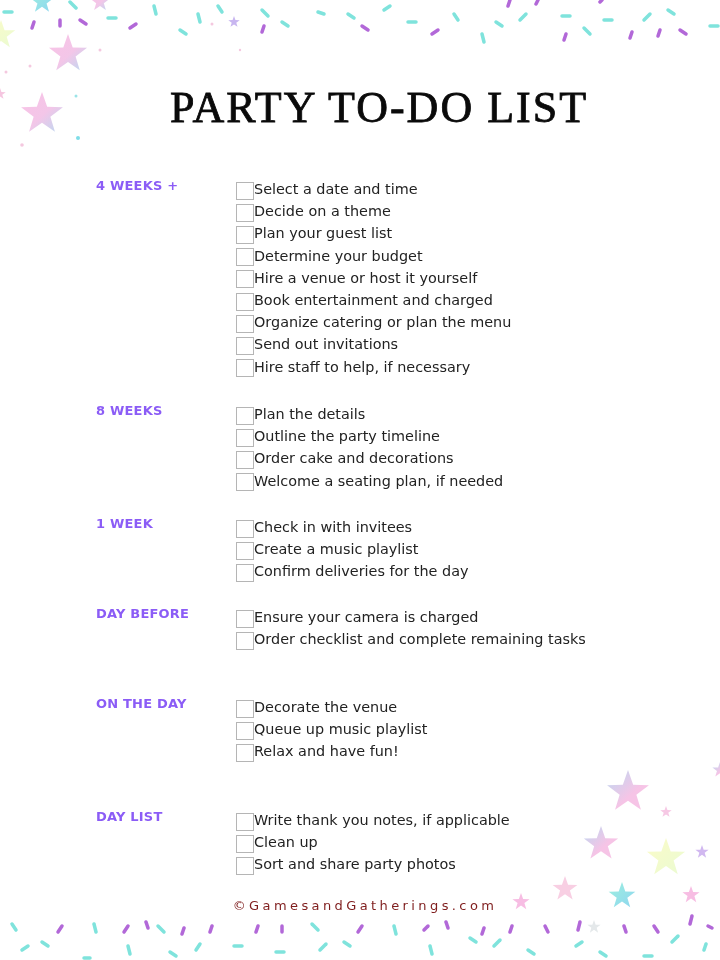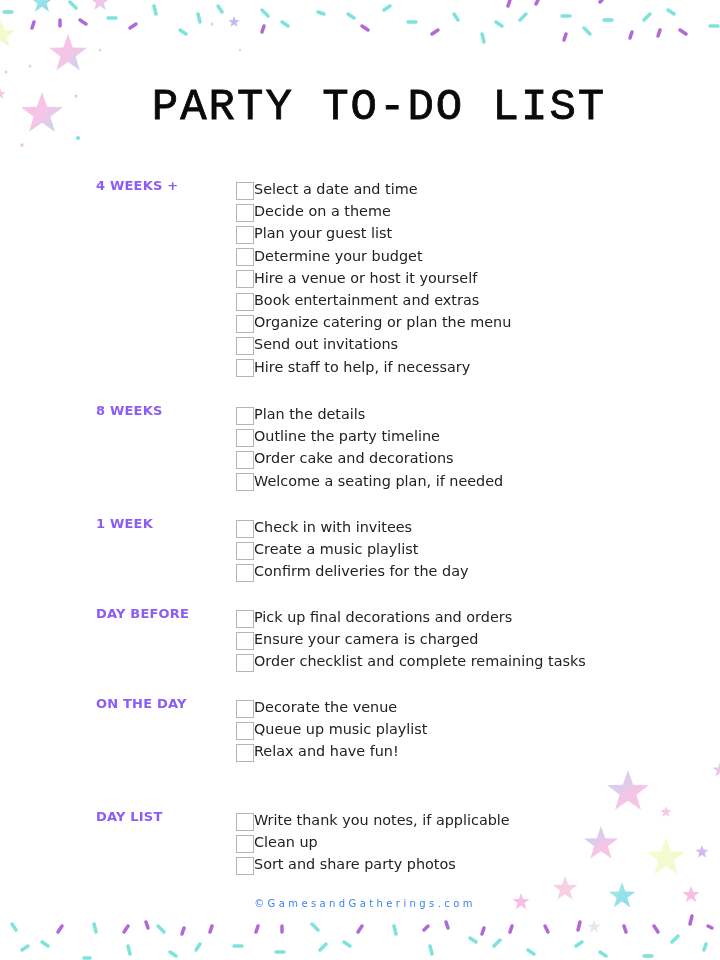--- a/index.html
+++ b/index.html
@@ -4,21 +4,21 @@
   <style>
     * { margin: 0; padding: 0; box-sizing: border-box; }
     html, body { width: 720px; height: 960px; background: #ffffff; overflow: hidden; }
     body { position: relative; font-family: "Liberation Sans", sans-serif; color: #1a1a1a; }
 
     .deco { position: absolute; inset: 0; pointer-events: none; }
 
     .title {
       position: absolute; left: 0; right: 0; top: 82px;
       text-align: center;
-      font-family: Liberation Mono, monospace;
+      font-family: Liberation Serif, serif;
       font-size: 44px; font-weight: normal; letter-spacing: 2px;
       color: #0a0a0a;
       margin-left: 38px;
       -webkit-text-stroke: 0.8px #0a0a0a;
     }
 
     .section { position: absolute; left: 96px; width: 560px; }
     .section-label {
       position: absolute; left: 0; top: 0;
       font-family: "DejaVu Sans", sans-serif;
@@ -38,21 +38,21 @@
       margin-left: 0;
       font-family: "DejaVu Sans", sans-serif;
       font-size: 14.4px; color: #222;
       white-space: nowrap;
     }
 
     .footer {
       position: absolute; left: 0; right: 0; top: 898px;
       text-align: center;
       font-family: "DejaVu Sans", sans-serif;
-      font-size: 10px; letter-spacing: 3.4px; color: #3b82f6;
+      font-size: 13px; letter-spacing: 3.4px; color: #7f1d1d;
       padding-left: 10px;
     }
   </style>
 </head>
 <body>
 
 <svg class="deco" width="720" height="960" viewBox="0 0 720 960">
   <defs>
     <linearGradient id="gPinkBlue" x1="0" y1="0" x2="1" y2="1">
       <stop offset="0" stop-color="#f9c3e6"></stop>
@@ -222,21 +222,21 @@
     <div class="item">
         <span class="checkbox"></span>
         <span class="item-label">Determine your budget</span>
       </div>
     <div class="item">
         <span class="checkbox"></span>
         <span class="item-label">Hire a venue or host it yourself</span>
       </div>
     <div class="item">
         <span class="checkbox"></span>
-        <span class="item-label">Book entertainment and extras</span>
+        <span class="item-label">Book entertainment and charged</span>
       </div>
     <div class="item">
         <span class="checkbox"></span>
         <span class="item-label">Organize catering or plan the menu</span>
       </div>
     <div class="item">
         <span class="checkbox"></span>
         <span class="item-label">Send out invitations</span>
       </div>
     <div class="item">
@@ -284,24 +284,20 @@
         <span class="item-label">Confirm deliveries for the day</span>
       </div>
   </div>
 </div>
 
 <div class="section" style="top:606px;">
   <div class="section-label">DAY BEFORE</div>
   <div class="items">
     <div class="item">
         <span class="checkbox"></span>
-        <span class="item-label">Pick up final decorations and orders</span>
-      </div>
-    <div class="item">
-        <span class="checkbox"></span>
         <span class="item-label">Ensure your camera is charged</span>
       </div>
     <div class="item">
         <span class="checkbox"></span>
         <span class="item-label">Order checklist and complete remaining tasks</span>
       </div>
   </div>
 </div>
 
 <div class="section" style="top:696px;">

